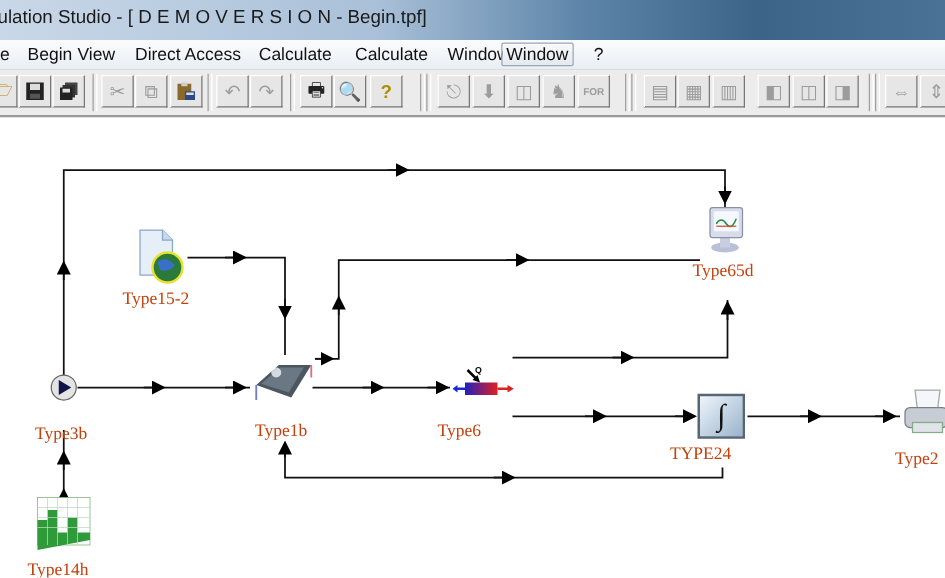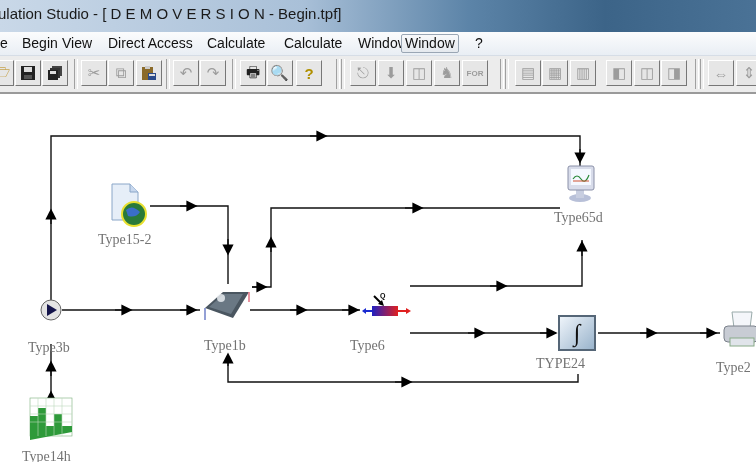--- a/index.html
+++ b/index.html
@@ -8,21 +8,21 @@
     background:linear-gradient(90deg,#c9d8e8 0%,#a9c0d8 40%,#5c84a8 62%,#3c6488 80%,#4a7296 100%);}
   .titlebar .title{position:absolute;left:-2px;top:5px;font-size:15px;color:#1a1a1a;white-space:nowrap;}
   .menubar{position:absolute;left:0;top:32px;width:756px;height:23px;background:linear-gradient(#fbfcfd,#e9eef4);border-bottom:1px solid #d6dde6;}
   .menu-item{position:absolute;top:3px;font-size:14px;color:#111;white-space:nowrap;padding:0 3px;height:17px;line-height:17px;}
   .menu-item.active{border:1px solid #9aa6b4;border-radius:2px;background:linear-gradient(#f8f9fb,#e5e9ee);top:2px;}
   .toolbar{position:absolute;left:0;top:56px;width:756px;height:36px;background:#ececec;border-bottom:2px solid #9a9a9a;}
   .tb-btn{position:absolute;top:4px;width:26px;height:26px;background:#e6e6e6;border-right:1px solid #777;border-bottom:1px solid #777;border-left:1px solid #fff;border-top:1px solid #fff;box-sizing:border-box;display:flex;align-items:center;justify-content:center;font-size:15px;color:#222;}
   .tb-btn.dis{color:#9c9c9c;}
   .tb-sep{position:absolute;top:3px;width:2px;height:30px;border-left:1px solid #a0a0a0;border-right:1px solid #fff;}
   .canvas{position:absolute;left:0;top:94px;width:756px;height:368px;background:#fff;}
-  .label{position:absolute;font-family:"Liberation Serif",serif;font-size:14px;color:#737373;white-space:nowrap;}
+  .label{position:absolute;font-family:"Liberation Serif",serif;font-size:14px;color:#c2410c;white-space:nowrap;}
   .comp{position:absolute;}
 </style>
 </head>
 <body>
 
 <div class="titlebar">
   <span class="title">ulation Studio - [ D E M O V E R S I O N - Begin.tpf]</span>
 </div>
 
 <div class="menubar">

